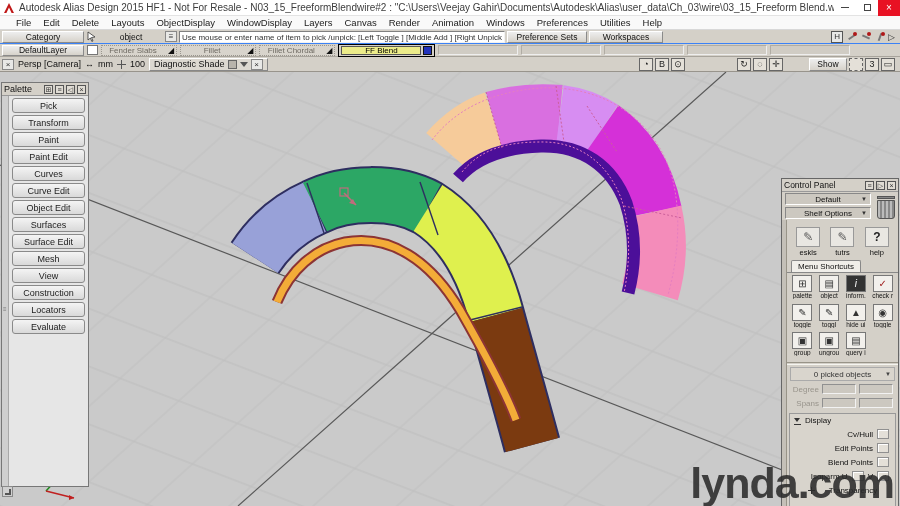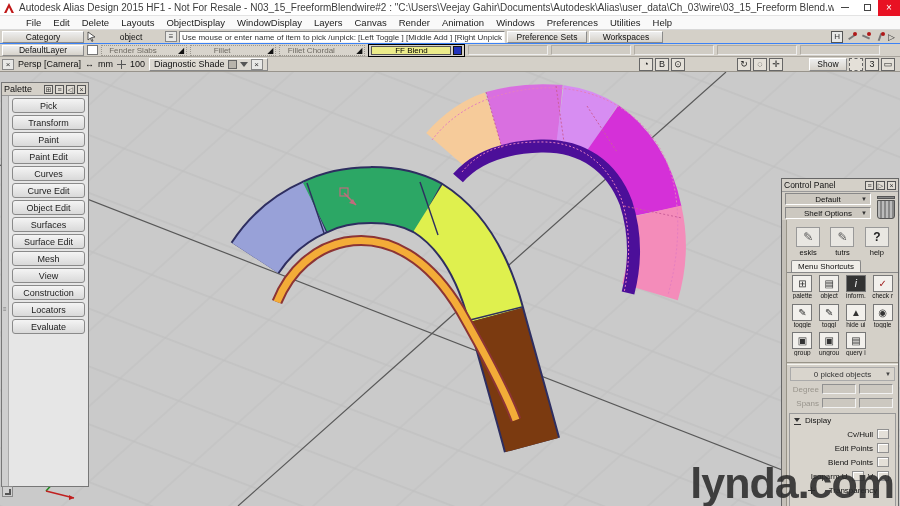--- a/index.html
+++ b/index.html
@@ -11,42 +11,42 @@
   .titlebar { height:16px; background:#fff; display:flex; align-items:center; border-bottom:1px solid #e3e3e3; }
   .alias-logo { width:10px; height:10px; margin:0 5px 0 4px; }
   .title-text { font-size:10px; color:#3c3c3c; white-space:nowrap; overflow:hidden; flex:1; }
   .winbtns { display:flex; align-items:center; height:16px; }
   .winbtn { width:22px; height:16px; display:flex; align-items:center; justify-content:center; font-size:9px; color:#444; }
   .minbar { width:8px; height:1px; background:#444; display:block; }
   .restorebox { width:7px; height:7px; border:1px solid #444; display:block; }
   .closebtn { background:#e81123; color:#fff; font-size:10px; }
 
   
-  .menubar { height:14px; background:#f9f9f9; display:flex; align-items:center; padding-left:20px; border-bottom:1px solid #d8d8d8; }
+  .menubar { height:14px; background:#f9f9f9; display:flex; align-items:center; padding-left:10px; border-bottom:1px solid #d8d8d8; }
   .menu-item { font-size:9.5px; color:#222; padding:0 6px; white-space:nowrap; }
 
   
   .rowA { height:14px; display:flex; align-items:center; background:#d4d0c8; border-bottom:1px solid #3b82f6; padding:1px 2px; gap:2px; }
   .btn3d { background:linear-gradient(#eee,#d6d2ca); border:1px solid #8a8a8a; border-top-color:#fff; border-left-color:#fff; font-size:8.5px; color:#111; display:flex; align-items:center; justify-content:center; height:12px; white-space:nowrap; }
   .cat-btn { width:82px; }
   .obj-label { width:64px; text-align:center; font-size:8.5px; color:#111; }
   .mini { width:12px; height:11px; border:1px solid #888; background:#e8e8e6; font-size:8px; display:flex; align-items:center; justify-content:center; color:#333; }
   .prompt { width:326px; height:12px; background:#fff; border:1px solid #808080; border-bottom-color:#f2f2f2; border-right-color:#f2f2f2; font-size:8px; color:#333; white-space:nowrap; overflow:hidden; padding:0 2px; line-height:11px; }
   .pref-btn { width:80px; } .ws-btn { width:74px; }
   .pin-wrap { display:flex; align-items:center; gap:3px; margin-left:auto; margin-right:3px; }
   .pin { position:relative; width:11px; height:11px; }
   .pin .bar { position:absolute; left:2px; top:5px; width:8px; height:2px; background:#777; transform:rotate(-35deg); }
   .pin .dot { position:absolute; right:0; top:1px; width:4px; height:4px; background:#b01818; border-radius:50%; }
   .hicon { width:12px; height:12px; border:1px solid #555; font-size:8px; display:flex; align-items:center; justify-content:center; color:#333; background:#e8e8e6; }
   .flyout { font-size:9px; color:#333; }
 
   .rowB { height:13px; display:flex; align-items:center; background:#d4d0c8; border-bottom:1px solid #a8a49c; padding:0 2px; gap:3px; }
   .deflayer { width:82px; height:11px; }
   .chk { width:11px; height:10px; background:#fff; border:1px solid #777; }
-  .layer-tab { display:flex; align-items:flex-end; gap:16px; border:1px dotted #9a968e; height:11px; padding:0 2px; background:#d8d4cc; }
+  .layer-tab { display:flex; align-items:flex-end; gap:6px; border:1px dotted #9a968e; height:11px; padding:0 2px; background:#d8d4cc; }
   .layer-tab .lbl { font-size:8px; color:#6e6a62; white-space:nowrap; width:58px; text-align:center; }
   .corner { font-size:8px; color:#111; line-height:8px; }
   .ffgroup { display:flex; align-items:center; gap:2px; border:1px solid #000; background:#d4d0c8; padding:1px 2px; height:13px; }
   .ffblend { background:#ecec8a; border:1px solid #555; font-size:8px; color:#000; width:80px; height:9px; display:flex; align-items:center; justify-content:center; }
   .bluesq { width:9px; height:9px; background:#2233bb; border:1px solid #111; }
   .slot { width:80px; height:10px; background:#d0ccc4; border:1px solid #b0aca4; border-bottom-color:#eee; border-right-color:#eee; }
 
   
   .vpbar { height:15px; display:flex; align-items:center; background:#d4d0c8; border-bottom:1px solid #989документ490; padding:0 2px; gap:4px; }
   .vpbar { border-bottom:1px solid #98948c; }

